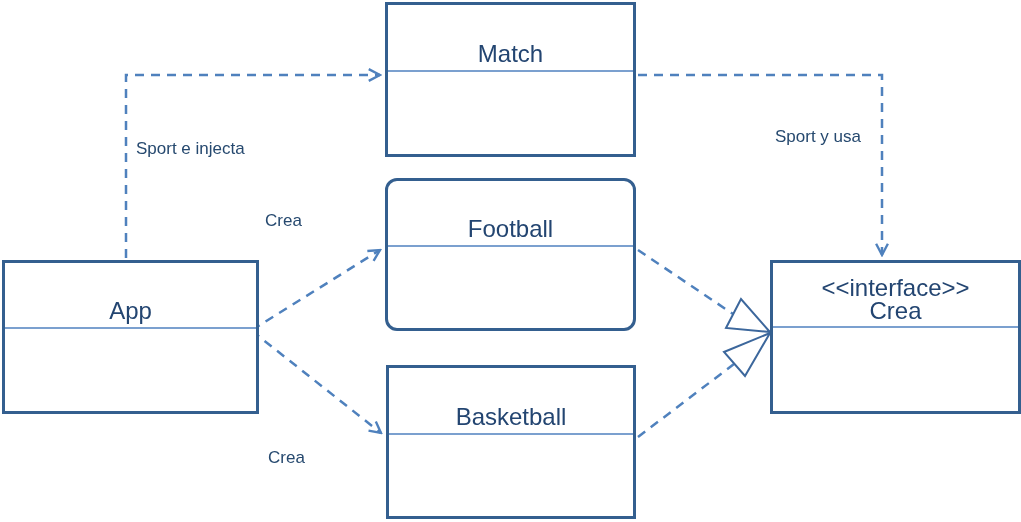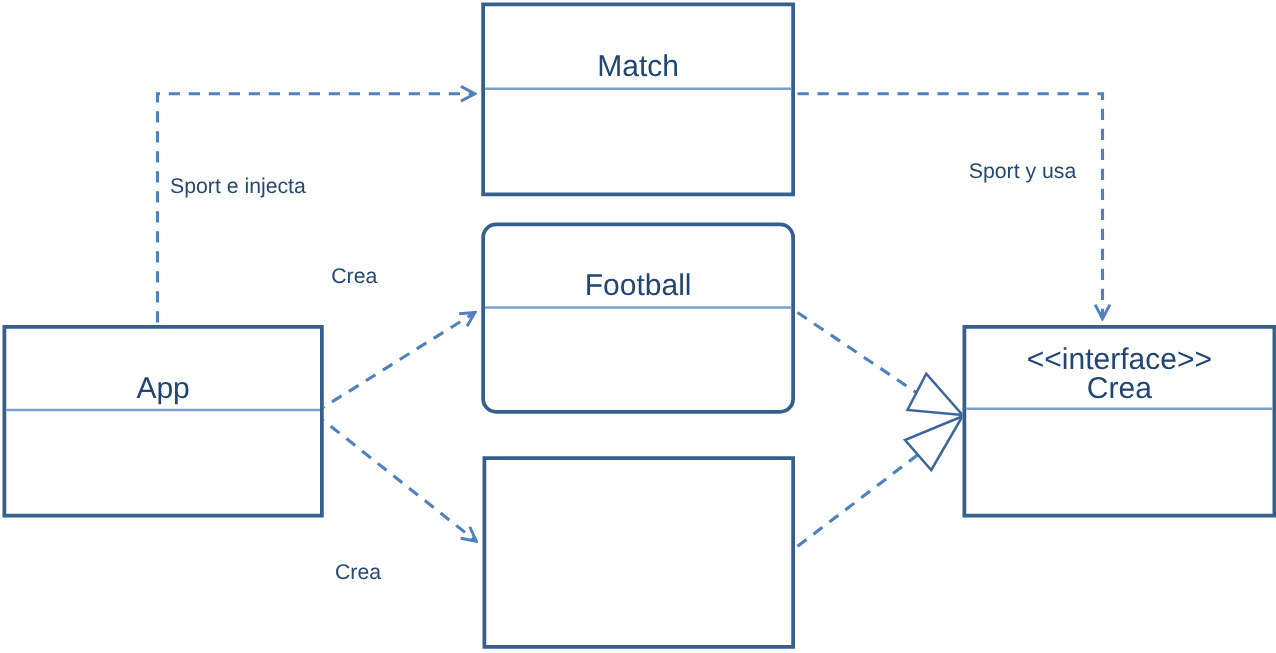--- a/index.html
+++ b/index.html
@@ -102,20 +102,23 @@
   </div>
 
   <div id="box-football" class="uml-box">
     <div class="uml-title">
       <span>Football</span>
     </div>
     <div class="uml-body"></div>
   </div>
 
   <div id="box-basketball" class="uml-box">
+    <div class="uml-title">
+      <span>Basketball</span>
+    </div>
     <div class="uml-body"></div>
   </div>
 
   <div id="box-app" class="uml-box">
     <div class="uml-title">
       <span>App</span>
     </div>
     <div class="uml-body"></div>
   </div>
 

